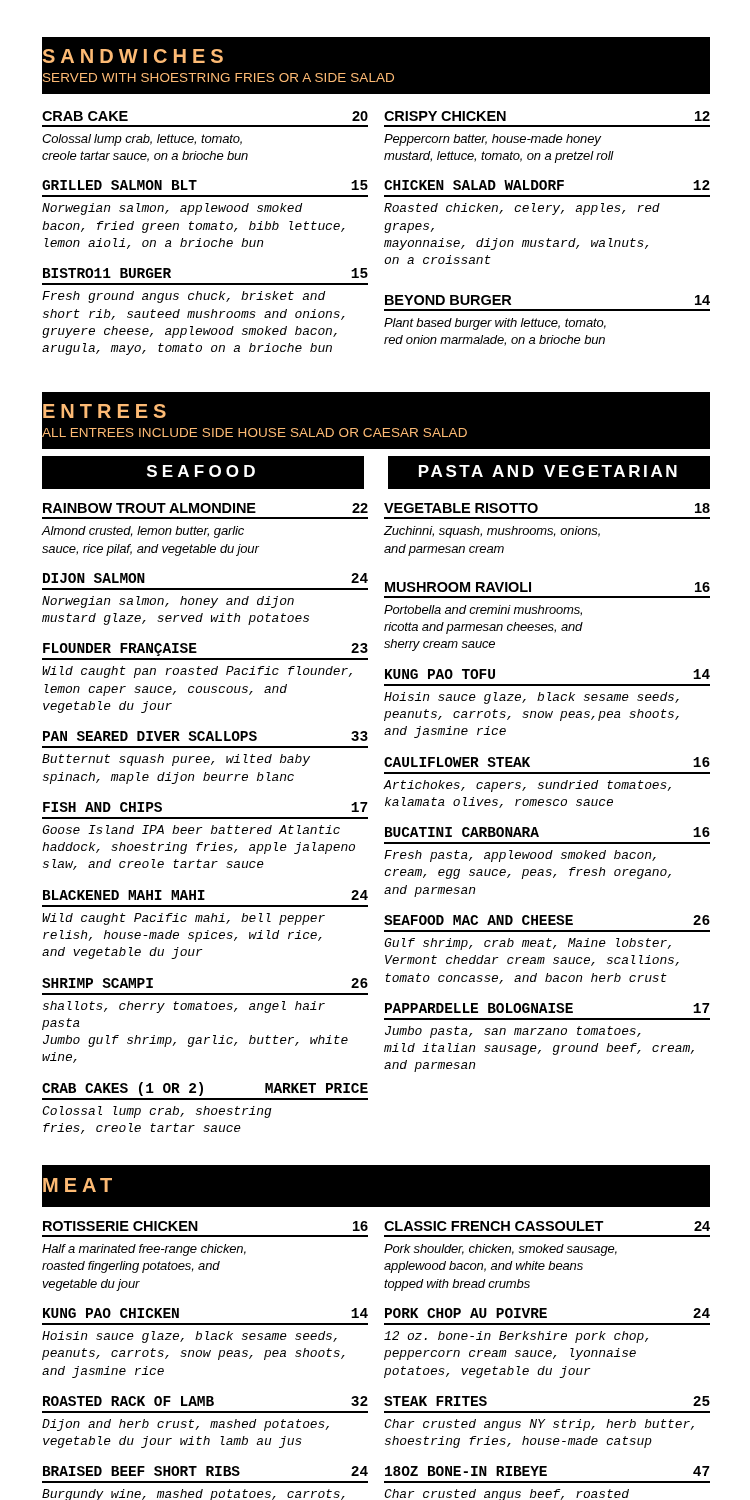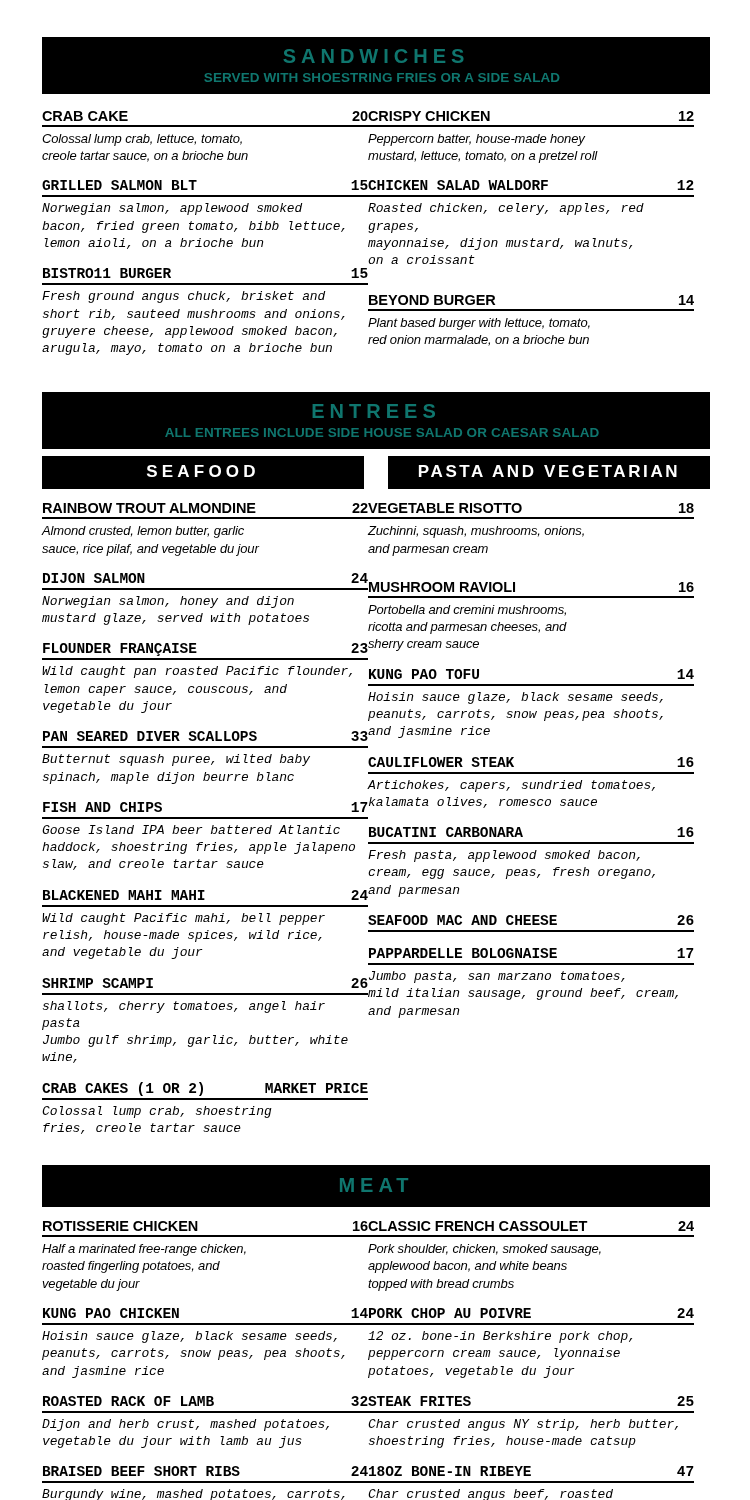--- a/index.html
+++ b/index.html
@@ -24,39 +24,38 @@
   .inner {
     position: absolute;
     left: 42px;
     top: 0;
     width: 668px;
   }
 
   
   .banner {
     background: #000000;
-    color: #0f766e;
-    text-align: center;
+    color: #fdba74;
+    text-align: left;
     width: 100%;
     box-sizing: border-box;
   }
   .banner-title {
     font-weight: bold;
     font-size: 20px;
     letter-spacing: 5px;
     line-height: 1.35;
     text-transform: uppercase;
   }
   .banner-sub {
-    font-weight: bold;
+    font-weight: normal;
     font-size: 13.5px;
     letter-spacing: 0.1px;
     line-height: 1.25;
     text-transform: uppercase;
-    margin-left: 12px;
   }
   .banner.one-line {
     padding: 7px 0 8px;
   }
   .banner.two-line {
     padding: 6px 0 7px;
   }
 
   
   .subbanner-row {
@@ -78,21 +77,21 @@
     text-transform: uppercase;
   }
   .subbanner.tight {
     letter-spacing: 2.6px;
     margin-left: 24px;
   }
 
   
   .cols {
     display: flex;
-    justify-content: flex-start;
+    justify-content: space-between;
     width: 100%;
   }
   .col {
     width: 326px;
   }
 
   .item {
     margin-bottom: 14px;
   }
   .item:last-child { margin-bottom: 0; }
@@ -369,20 +368,25 @@
             <span>Fresh pasta, applewood smoked bacon,</span>
             <span>cream, egg sauce, peas, fresh oregano,</span>
             <span>and parmesan</span>
           </div>
         </div>
         <div class="item gap-top-sm">
           <div class="item-head">
             <div class="item-name">SEAFOOD MAC AND CHEESE</div>
             <div class="item-price">26</div>
           </div>
+          <div class="item-desc">
+            <span>Gulf shrimp, crab meat, Maine lobster,</span>
+            <span>Vermont cheddar cream sauce, scallions,</span>
+            <span>tomato concasse, and bacon herb crust</span>
+          </div>
         </div>
         <div class="item gap-top-sm">
           <div class="item-head">
             <div class="item-name">PAPPARDELLE  BOLOGNAISE</div>
             <div class="item-price">17</div>
           </div>
           <div class="item-desc">
             <span>Jumbo pasta, san marzano tomatoes,</span>
             <span>mild italian sausage, ground beef, cream,</span>
             <span>and parmesan</span>

